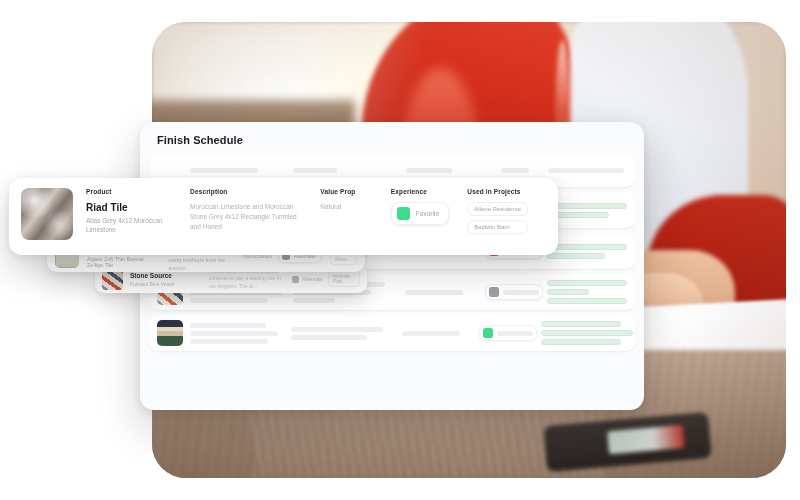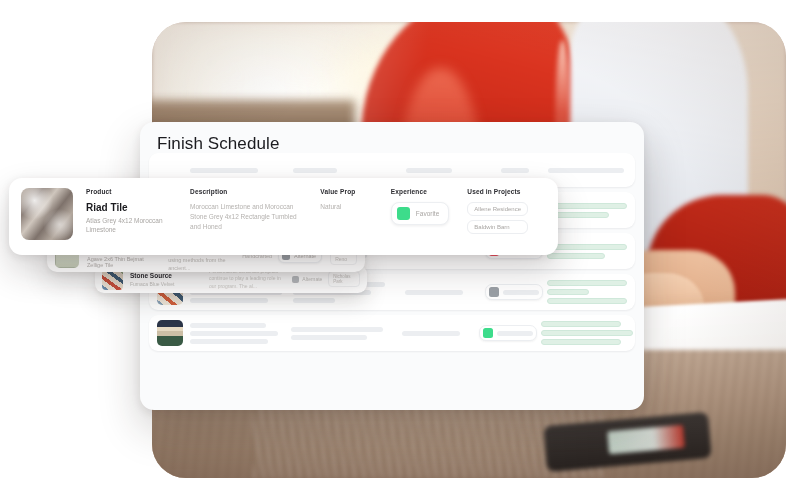--- a/index.html
+++ b/index.html
@@ -143,21 +143,21 @@
 
   
   .panel {
     position:absolute; left:140px; top:122px; width:504px; height:288px;
     background:#fafbfc; border-radius:14px;
     box-shadow:0 18px 42px rgba(40,32,28,.22), 0 3px 10px rgba(40,32,28,.10);
     overflow:hidden;
   }
   .panel-title {
     position:absolute; left:17px; top:12px;
-    font-size:17px; font-weight:normal; color:#1b1b1f; letter-spacing:.1px;
+    font-size:11px; font-weight:bold; color:#1b1b1f; letter-spacing:.1px;
   }
 
   .rows { position:absolute; left:9px; top:31px; width:486px; }
   .row {
     background:#ffffff; border-radius:9px; margin-bottom:5px;
     box-shadow:0 1px 2px rgba(30,30,40,.07);
     display:flex; align-items:center; padding:5px 8px; min-height:22px;
   }
   .row.head { min-height:16px; padding:4px 8px; }
 

